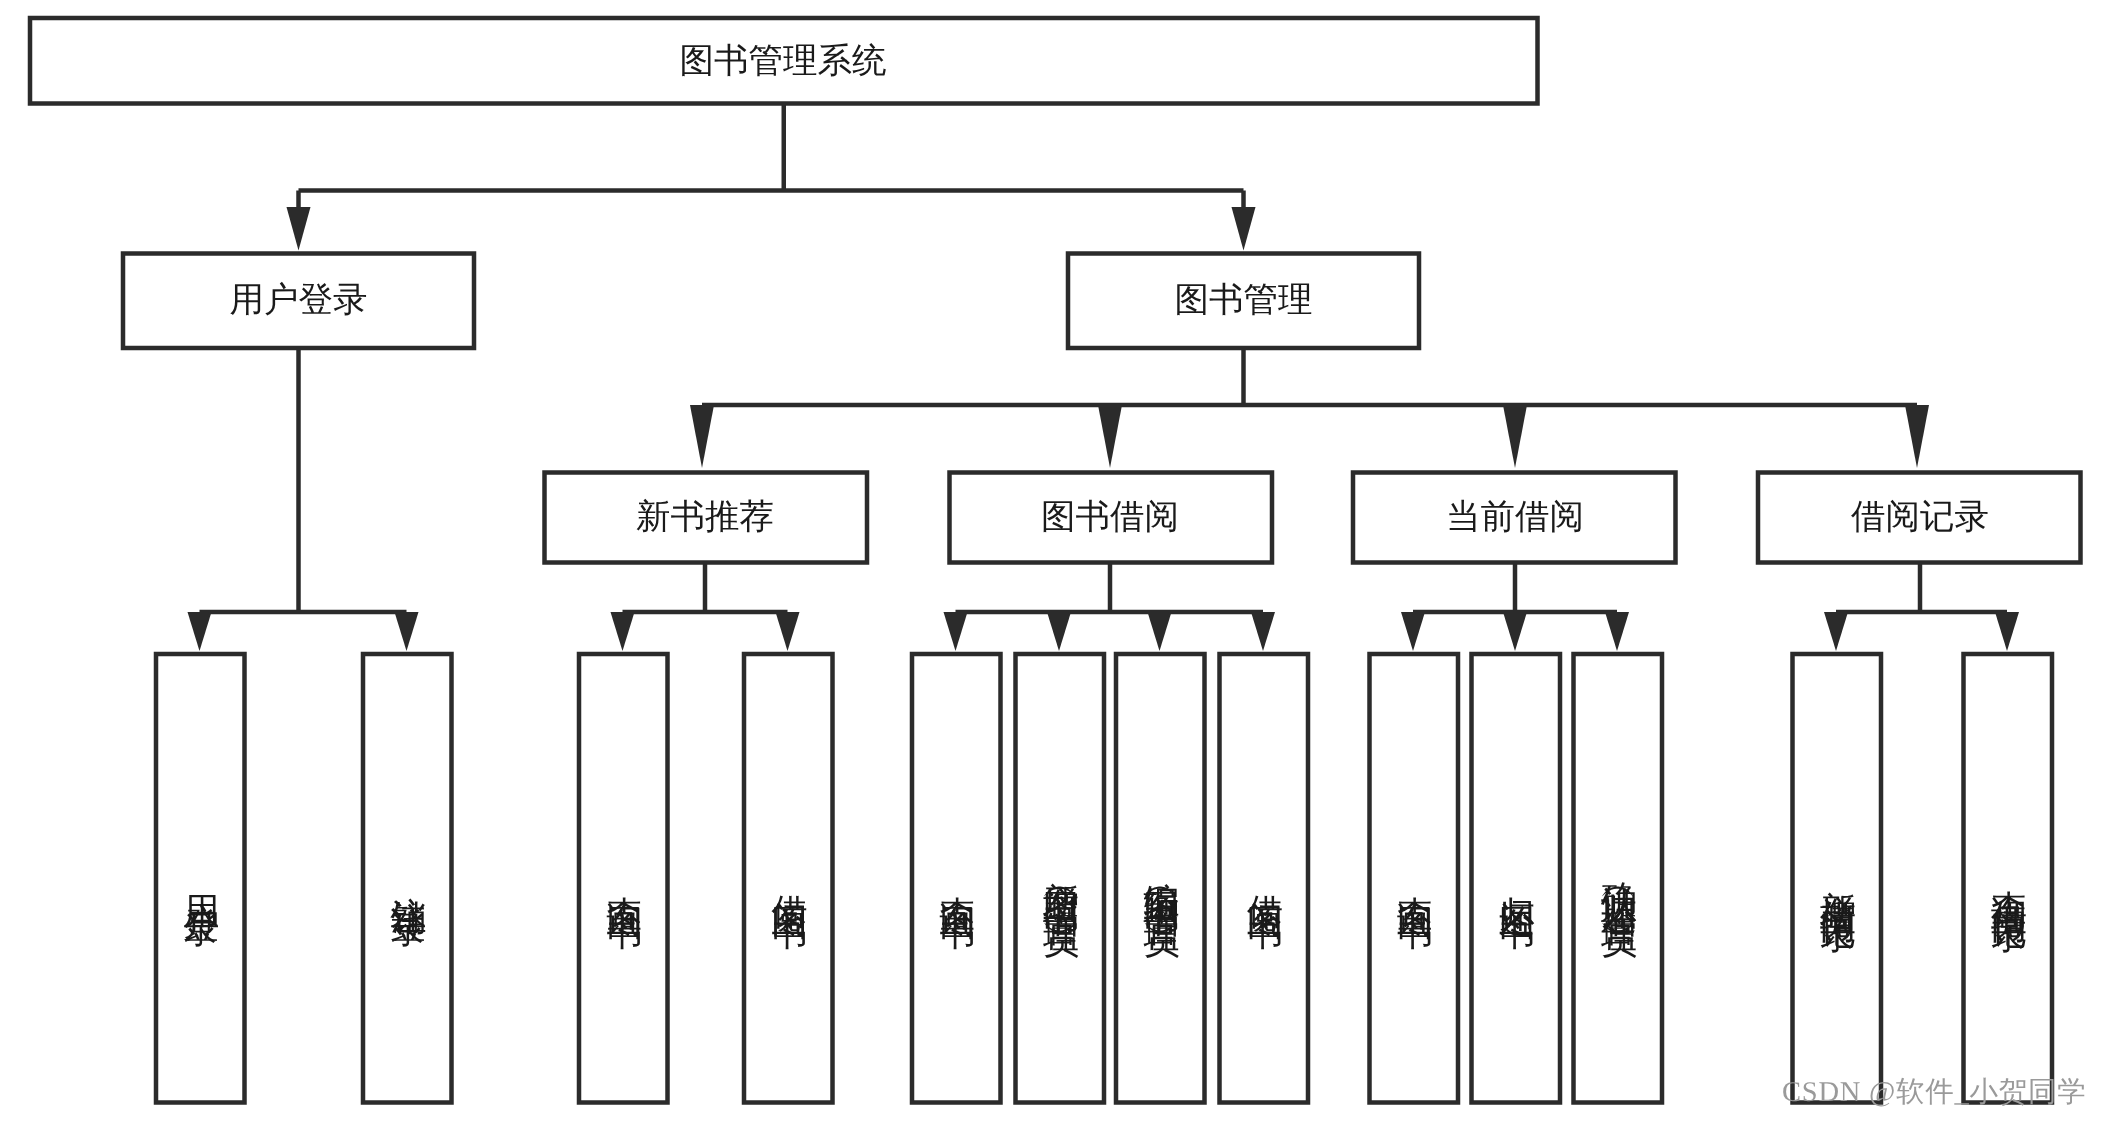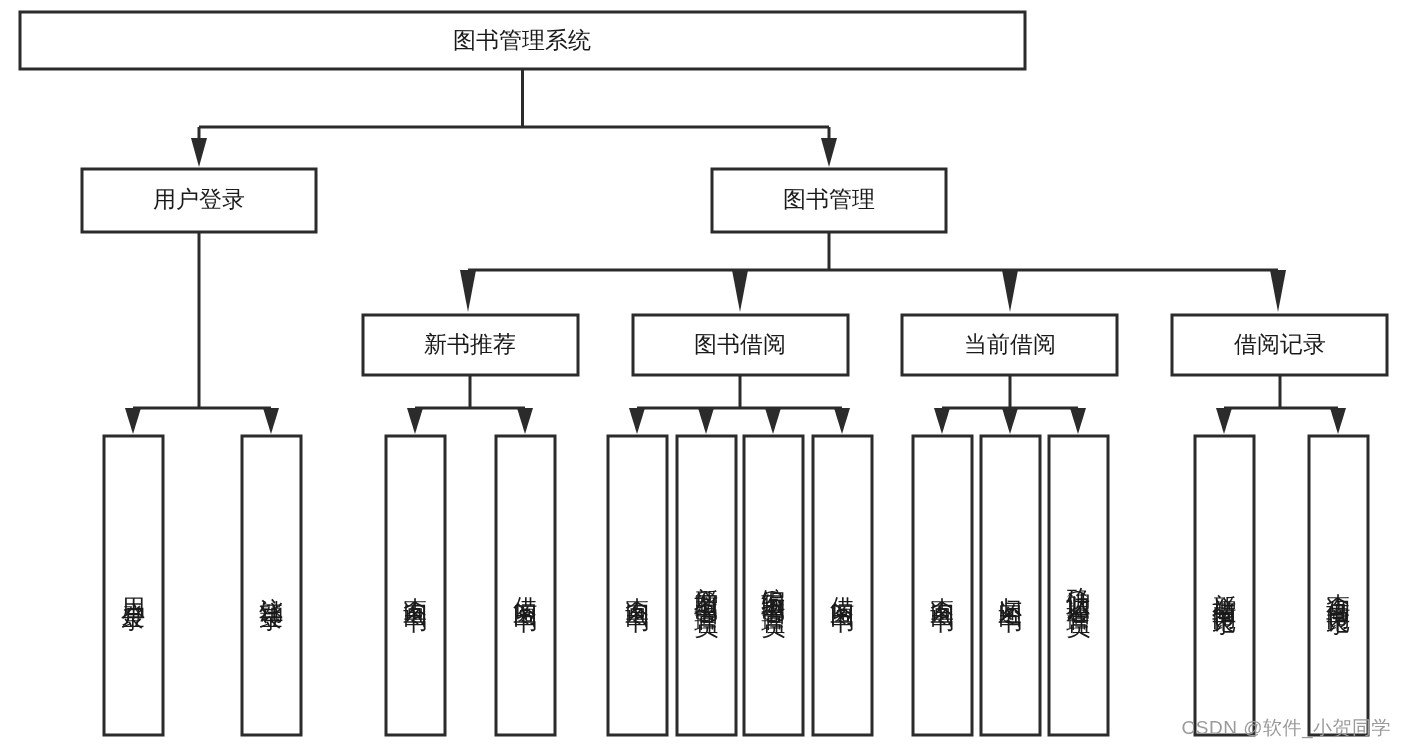--- a/index.html
+++ b/index.html
@@ -62,21 +62,21 @@
     line-height: 1.32;
     letter-spacing: 4px;
     color: #1a1a1a;
     white-space: nowrap;
     text-align: center;
   }
   #watermark {
     position: absolute;
     right: 14px;
     bottom: 6px;
-    font-family: Liberation Sans, sans-serif;
+    font-family: Liberation Serif, serif;
     font-size: 19px;
     color: #9a9a9a;
     letter-spacing: 0.5px;
     white-space: nowrap;
   }
 </style>
 </head>
 <body>
 
 <div id="diagram-root">

